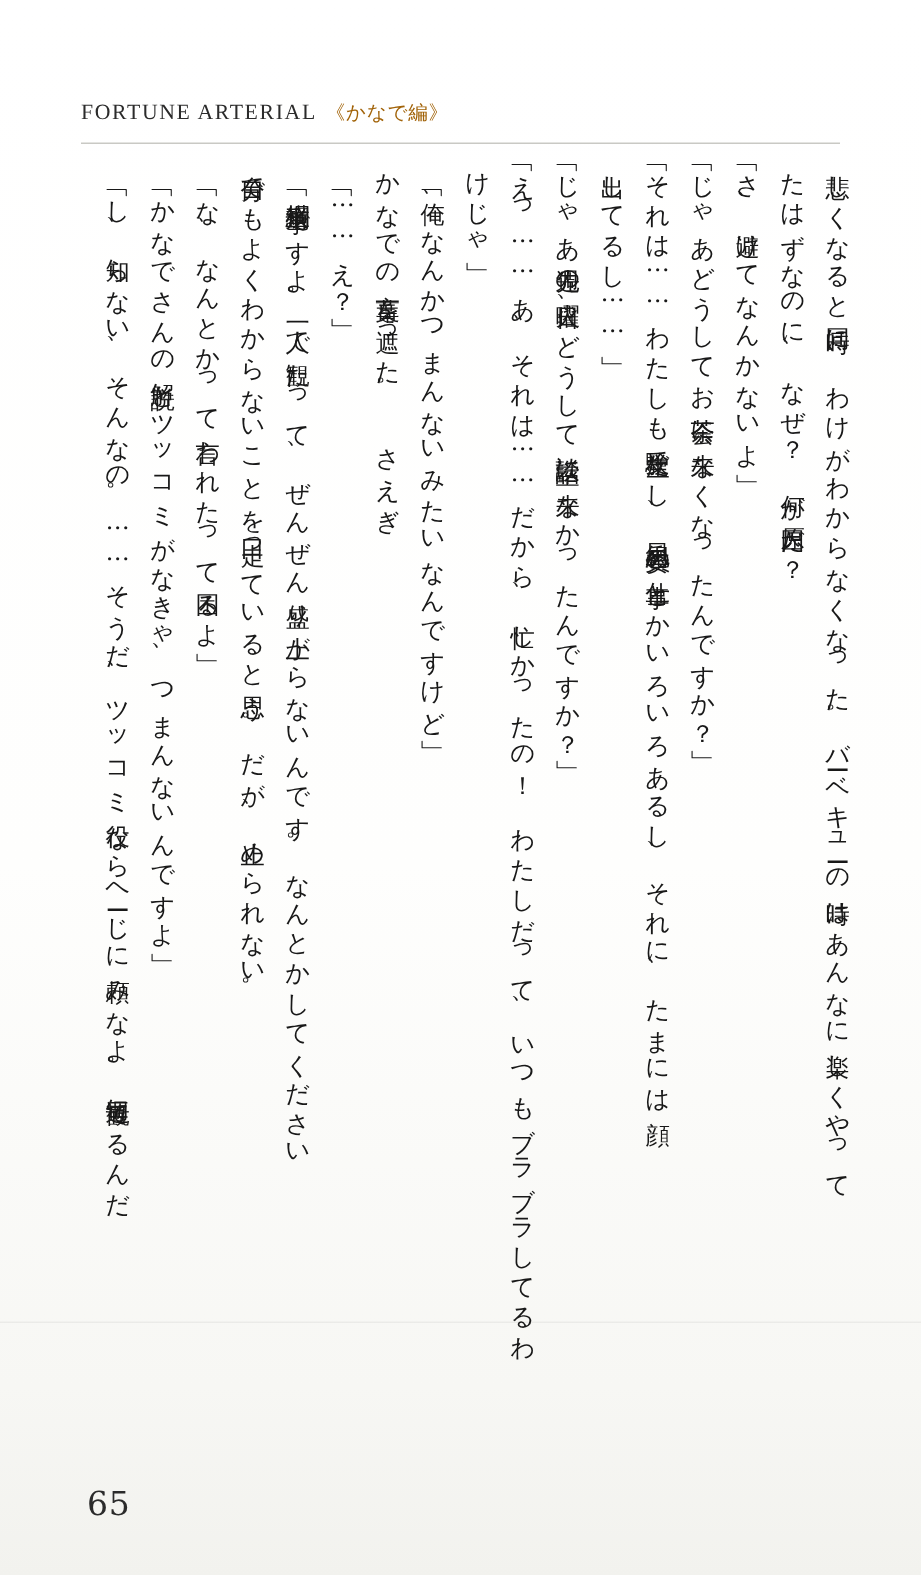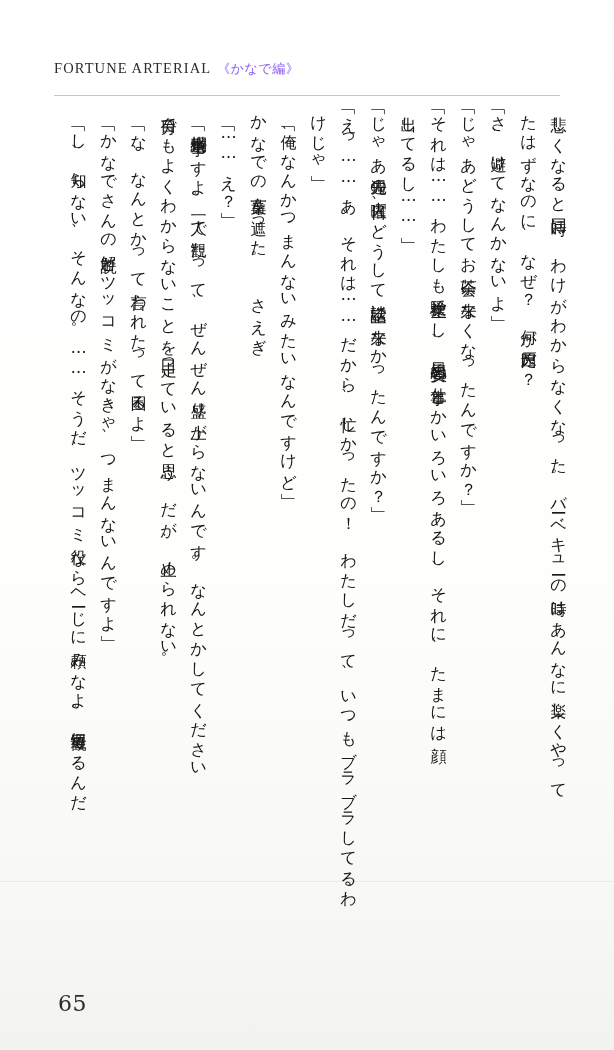--- a/index.html
+++ b/index.html
@@ -31,38 +31,38 @@
   }
 
   
   .running-head {
     position: absolute;
     top: 60px;
     left: 54px;
     right: 54px;
     height: 30px;
     display: flex;
-    align-items: flex-start;
+    align-items: center;
     gap: 6px;
     border-bottom: 1px solid #c9c9c4;
     padding-bottom: 5px;
   }
   .rh-title {
     font-family: "Liberation Serif", "DejaVu Serif", serif;
     font-size: 14.5px;
     letter-spacing: 1.1px;
     color: #2b2b2b;
     font-variant: small-caps;
     white-space: nowrap;
   }
   .rh-sub {
     font-family: "DejaVu Serif", serif;
     font-size: 13px;
     letter-spacing: 0.5px;
-    color: #8b5cf6;
+    color: #a16207;
     white-space: nowrap;
   }
 
   
   .body-area {
     position: absolute;
     top: 104px;
     left: 50px;
     right: 48px;
     height: 860px;

